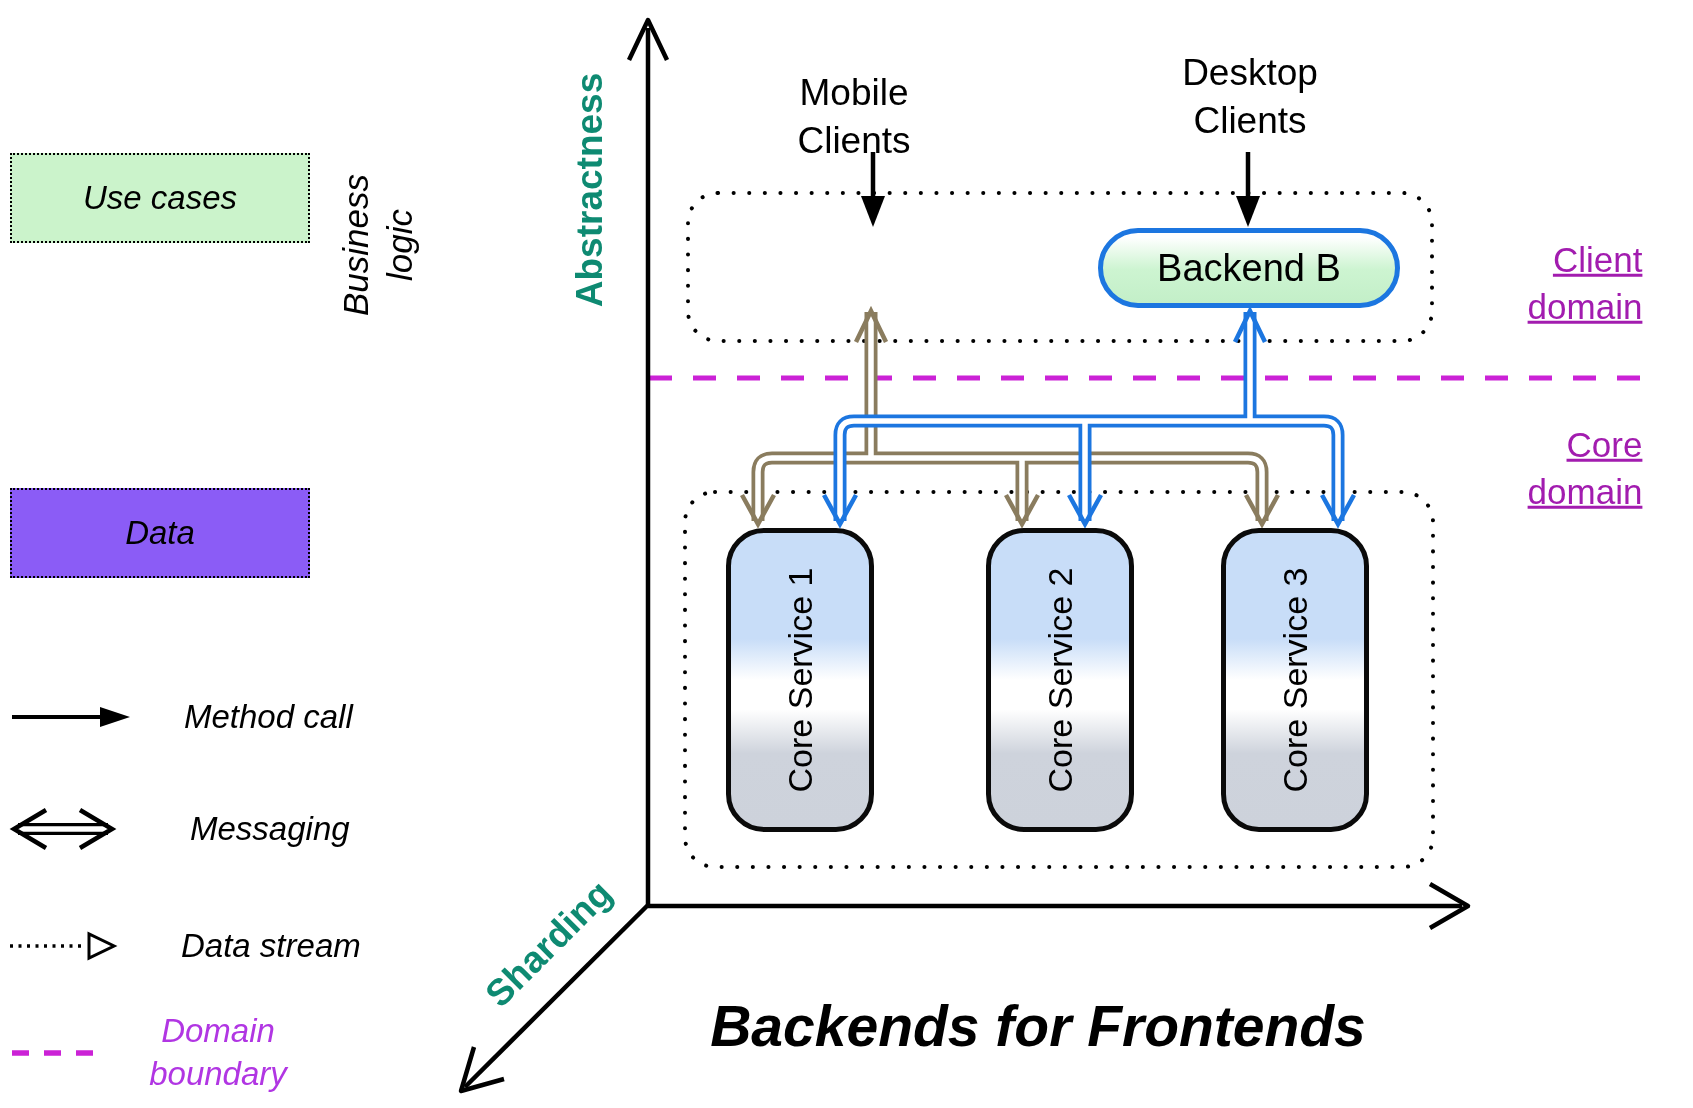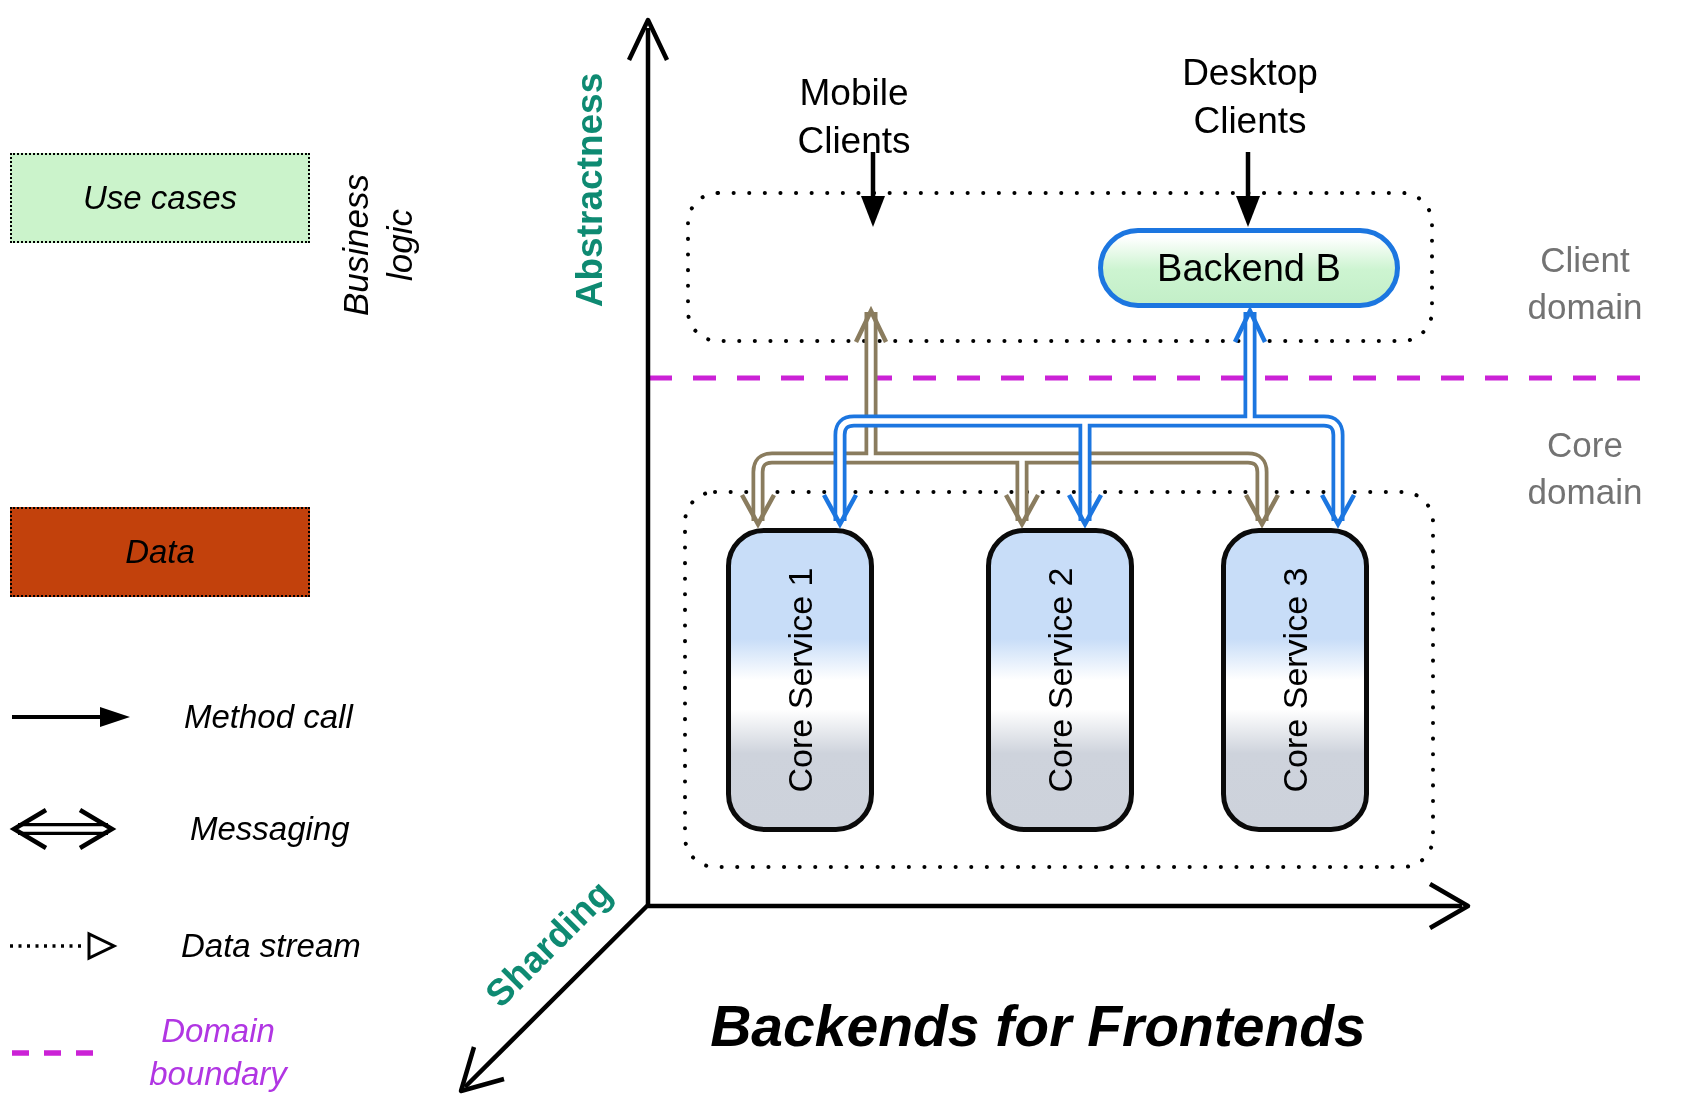--- a/index.html
+++ b/index.html
@@ -7,21 +7,21 @@
           font-family:"Liberation Sans", sans-serif;color:#000;}
   svg.layer{position:absolute;left:0;top:0;}
 
   
   .lg-box{position:absolute;left:10px;width:300px;height:90px;border:2px dotted #000;
           box-sizing:border-box;display:flex;align-items:center;justify-content:center;
           font-style:italic;font-size:33px;}
   .lg-use{top:153px;background:#cbf3cb;}
   .lg-dom{top:265px;background:#d2e4fb;}
   .lg-gen{top:377px;background:#ffffff;}
-  .lg-dat{top:507px;background:#c2410c;}
+  .lg-dat{top:488px;background:#8b5cf6;}
 
   .rot{transform:translate(-50%,-50%) rotate(-90deg);}
   .ctr{transform:translate(-50%,-50%);}
 
   .side-label{position:absolute;left:378px;top:245px;font-style:italic;font-size:35px;
               line-height:1.25;text-align:center;white-space:pre-line;}
 
   .al{position:absolute;font-style:italic;font-size:33px;transform:translateY(-50%);white-space:nowrap;margin-left:44px;}
   .al-method{left:140px;top:717px;}
   .al-msg{left:146px;top:829px;}
@@ -39,22 +39,22 @@
                 white-space:pre-line;transform:translate(-50%,-50%);}
   .cl-mobile{left:854px;top:97px;margin-top:20px;}
   .cl-desktop{left:1250px;top:97px;}
 
   .backend{position:absolute;top:228px;width:302px;height:80px;box-sizing:border-box;
            border-radius:42px;display:flex;align-items:center;justify-content:center;
            font-size:38px;background:linear-gradient(180deg,#ffffff 6%,#cdf4d1 52%,#c3efc8 100%);}
   .backend-a{left:723px;border:5px solid #8a7c5e;}
   .backend-b{left:1098px;border:5px solid #1c76e0;}
 
-  .domain-label{position:absolute;color:#737373;font-size:35px;line-height:1.35;text-align:center;
-                white-space:pre-line;transform:translate(-50%,-50%);}
+  .domain-label{position:absolute;color:#a21caf;font-size:35px;line-height:1.35;text-align:right;
+                white-space:pre-line;transform:translate(-50%,-50%);text-decoration:underline;}
   .dl-client{left:1585px;top:283px;}
   .dl-core{left:1585px;top:468px;}
 
   .svc{position:absolute;top:528px;width:148px;height:304px;box-sizing:border-box;
        border:5px solid #0a0a0a;border-radius:38px;
        background:linear-gradient(180deg,#c8ddf8 0%,#c8ddf8 36%,#ffffff 50%,#ffffff 60%,#ced3dc 75%,#cdd2db 100%);}
   .svc1{left:726px;}.svc2{left:986px;}.svc3{left:1221px;}
   .svc-label{position:absolute;left:50%;top:50%;transform:translate(-50%,-50%) rotate(-90deg);
              font-size:34px;white-space:nowrap;}
 

